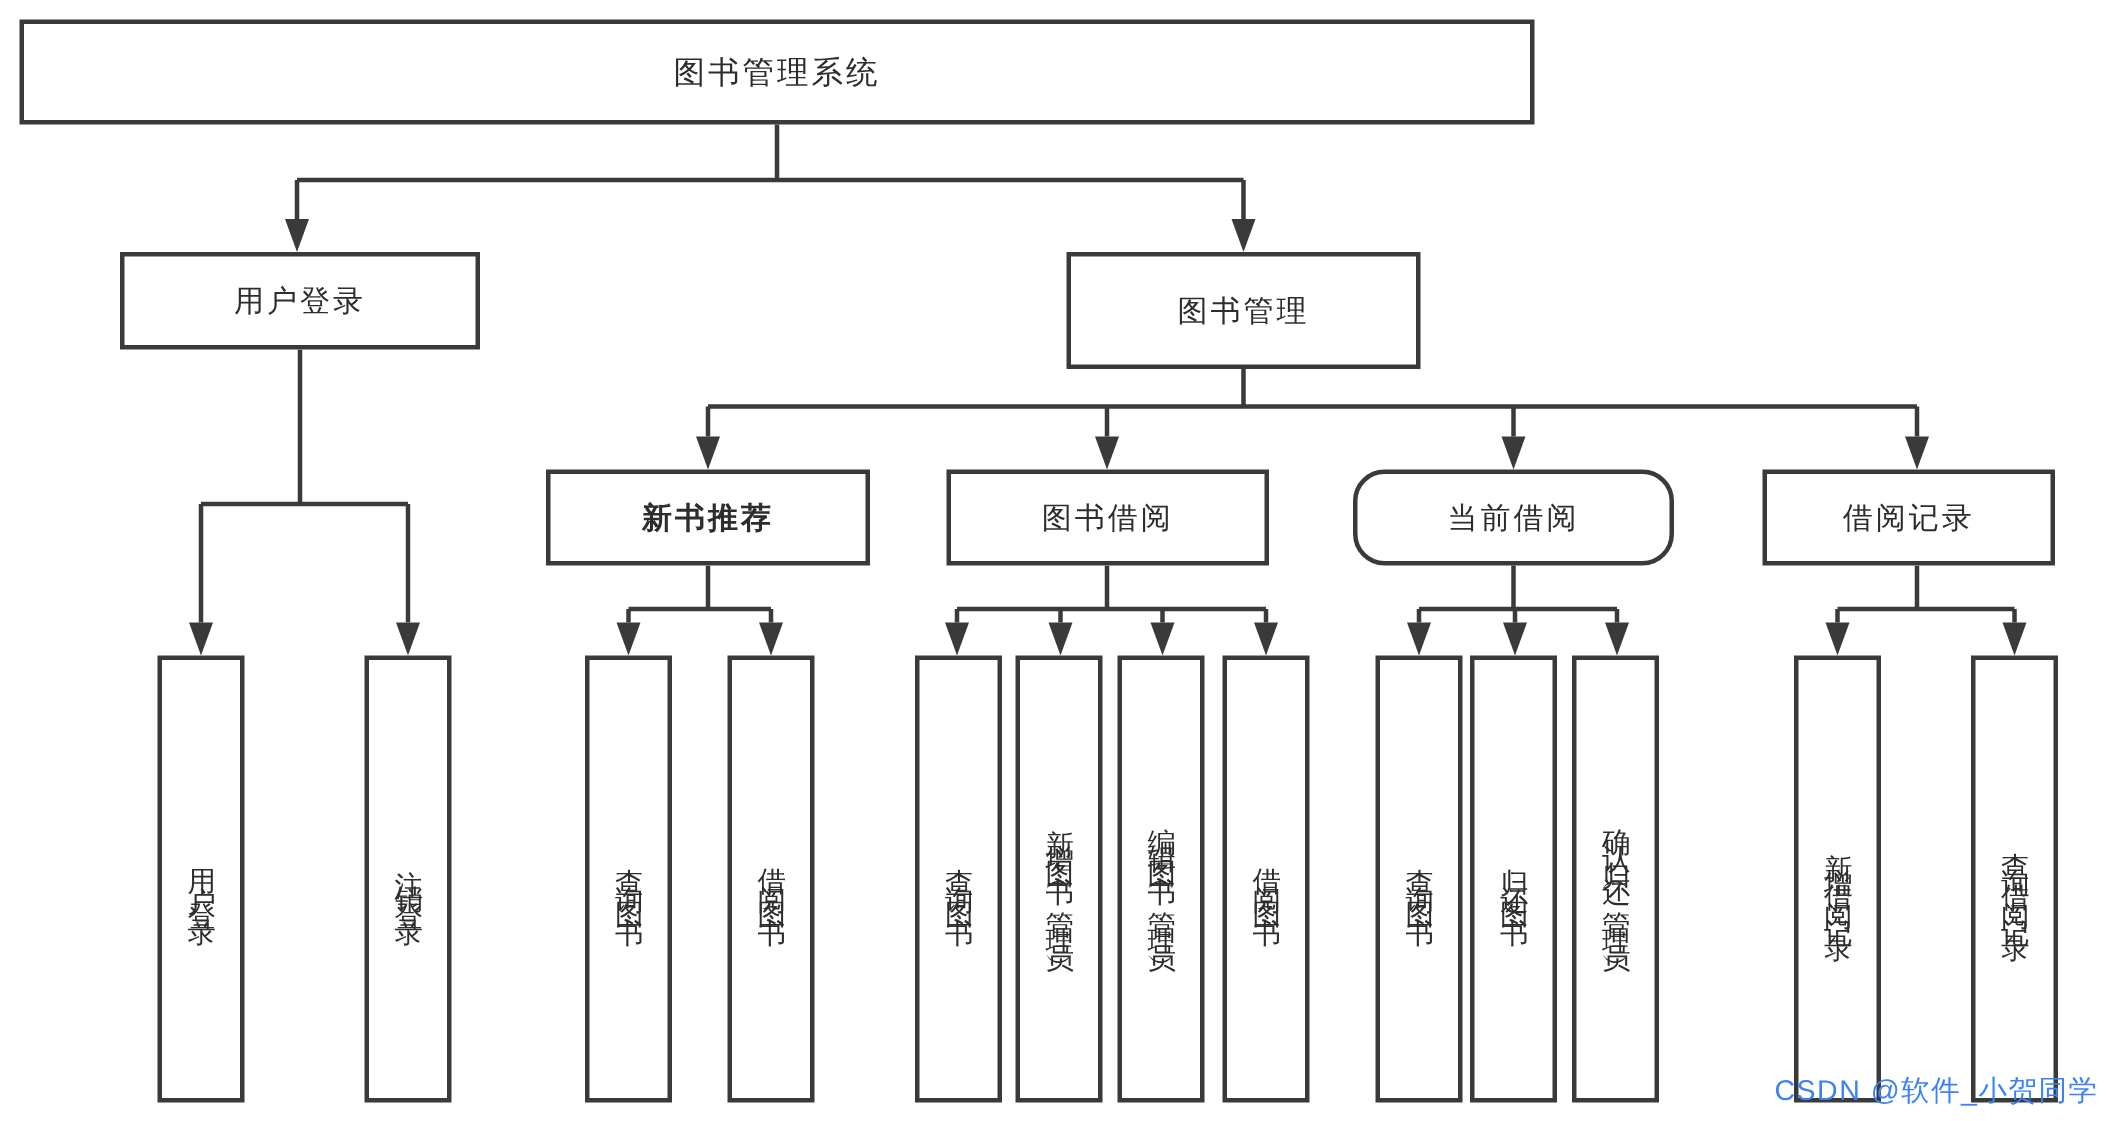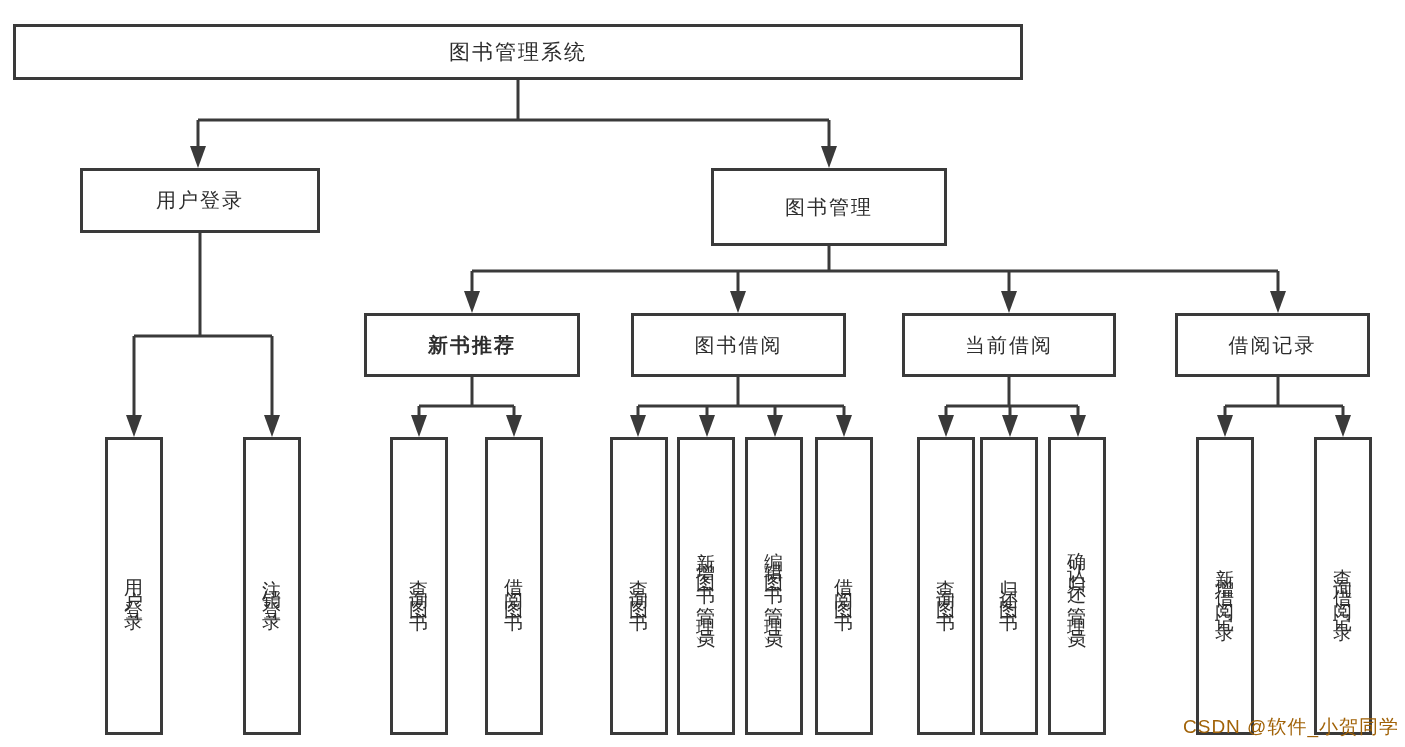--- a/index.html
+++ b/index.html
@@ -53,21 +53,21 @@
     line-height: 1;
     color: #2d2d2d;
     white-space: nowrap;
   }
   .watermark {
     position: absolute;
     left: 1183px;
     top: 714px;
     font-size: 19px;
     letter-spacing: 1px;
-    color: #a16207;
+    color: #3b82f6;
     z-index: 5;
     white-space: nowrap;
   }
 </style>
 </head>
 <body>
 
 <div class="canvas">
 
   <svg class="wires" width="1405" height="747" viewBox="0 0 1405 747" fill="none" stroke="#3a3a3a" stroke-width="3">
@@ -125,28 +125,28 @@
       <path d="M1078 437 L1070 415 H1086 Z" fill="#3a3a3a" stroke="none"></path>
 
     <path d="M1278 377 V406"></path>
     <path d="M1225 406 H1343"></path>
     <path d="M1225 406 V415"></path>
       <path d="M1225 437 L1217 415 H1233 Z" fill="#3a3a3a" stroke="none"></path>
     <path d="M1343 406 V415"></path>
       <path d="M1343 437 L1335 415 H1351 Z" fill="#3a3a3a" stroke="none"></path>
   </svg>
 
-  <div class="node h root" style="left:13px; top:24px; width:1010px; height:56px;">图书管理系统</div>
+  <div class="node h root" style="left:13px; top:13px; width:1010px; height:70px;">图书管理系统</div>
 
   <div class="node h" style="left:80px; top:168px; width:240px; height:65px;">用户登录</div>
   <div class="node h" style="left:711px; top:168px; width:236px; height:78px;">图书管理</div>
 
   <div class="node h" style="left:364px; top:313px; width:216px; height:64px;font-weight:bold;">新书推荐</div>
   <div class="node h" style="left:631px; top:313px; width:215px; height:64px;">图书借阅</div>
-  <div class="node h" style="left:902px; top:313px; width:214px; height:64px;">当前借阅</div>
+  <div class="node h" style="left:902px; top:313px; width:214px; height:64px;border-radius:21px;">当前借阅</div>
   <div class="node h" style="left:1175px; top:313px; width:195px; height:64px;">借阅记录</div>
 
   <div class="node leaf" style="left:105px;">
     <span class="vtext">用户登录</span>
   </div>
   <div class="node leaf" style="left:243px;">
     <span class="vtext">注销登录</span>
   </div>
   <div class="node leaf" style="left:390px;">
     <span class="vtext">查询图书</span>

